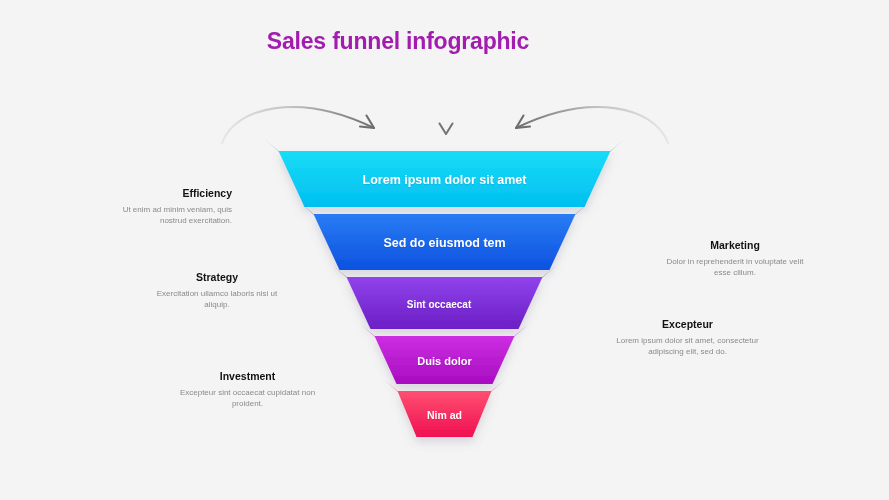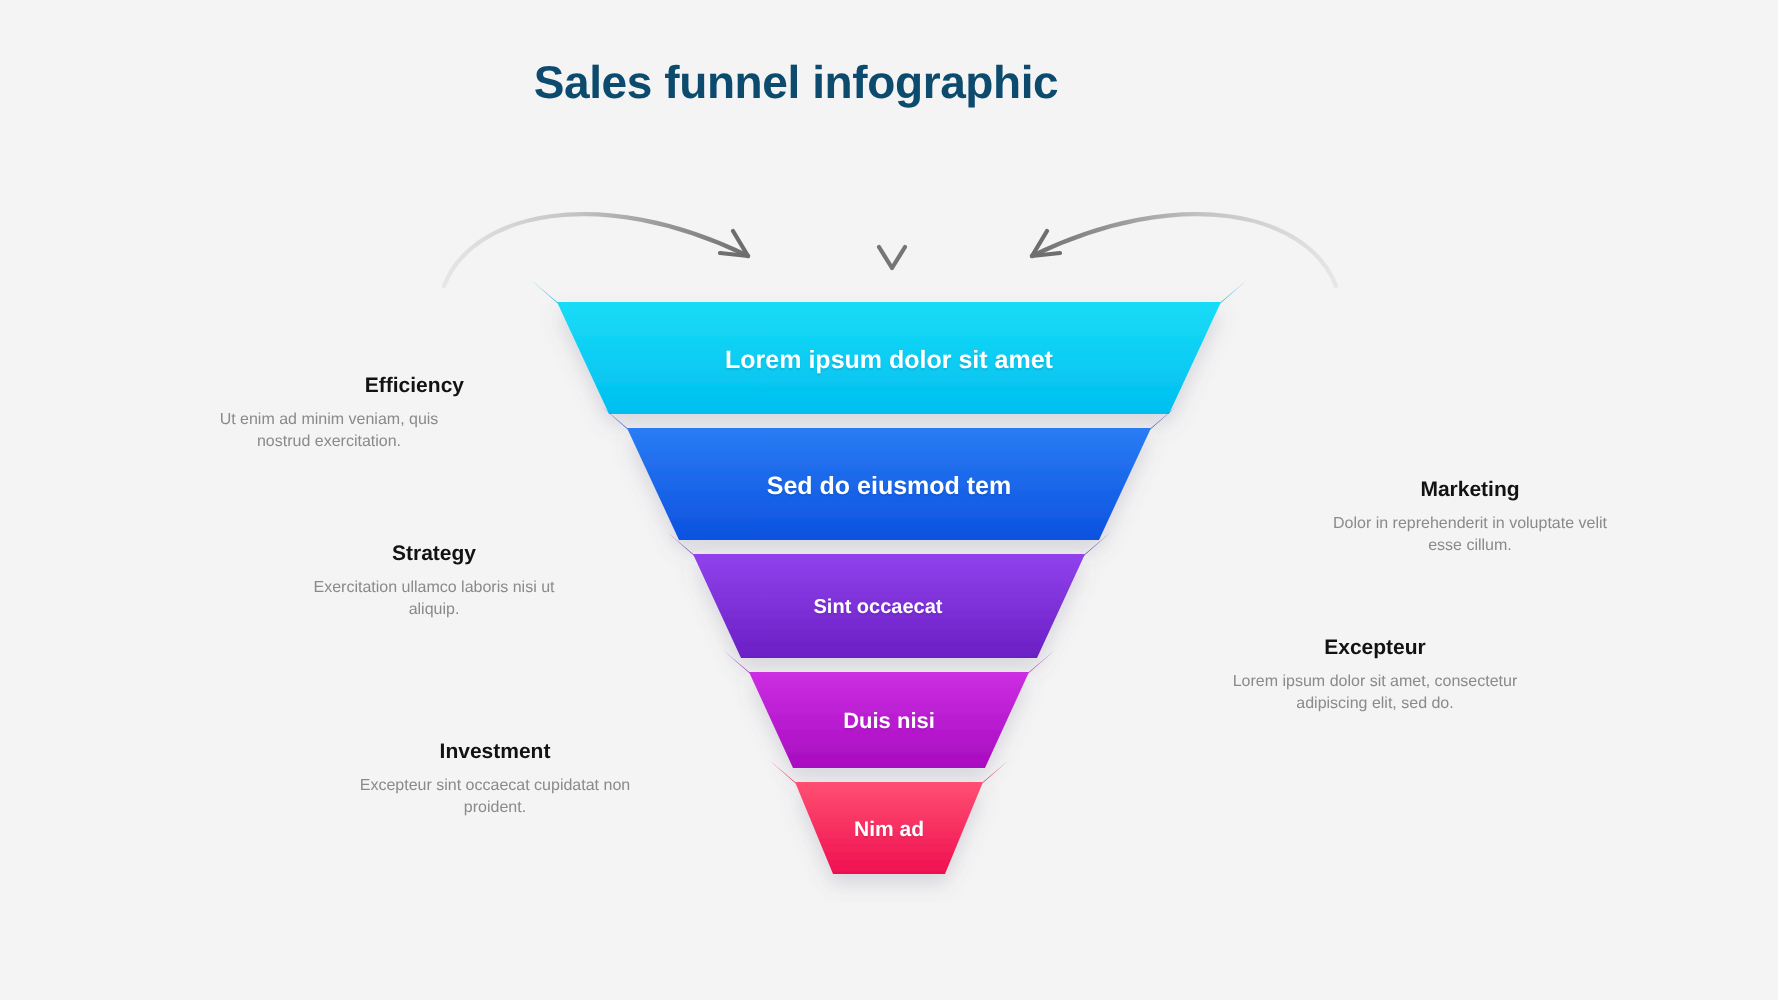--- a/index.html
+++ b/index.html
@@ -22,21 +22,21 @@
 
   
   .title {
     position: absolute;
     top: 28px;
     left: 0;
     width: 796px;
     text-align: center;
     font-size: 23px;
     font-weight: bold;
-    color: #0c4a6e;
+    color: #a21caf;
     letter-spacing: -0.2px;
   }
 
   
   .arrows {
     position: absolute;
     top: 0;
     left: 0;
     width: 889px;
     height: 500px;
@@ -72,21 +72,20 @@
     font-size: 10.5px;
     font-weight: bold;
     color: #121212;
     line-height: 1.2;
     margin-bottom: 4px;
   }
   .side-label .lbl-desc {
     font-size: 8px;
     color: #8a8a8a;
     line-height: 1.45;
-    text-align: center;
   }
   .align-right  { text-align: right; }
   .align-center { text-align: center; }
 </style>
 </head>
 <body>
 
 <div id="stage">
 
   <div class="title">Sales funnel infographic</div>
@@ -181,21 +180,21 @@
           <path d="M491.5,391 L504.5,380 L484.35,397.6 Z" fill="#d00b45"></path>
           <path d="M397.5,391 L491.5,391 L472.5,437 L416.5,437 Z" fill="url(#gBand4)" filter="url(#bandShadow)"></path>
         </g>
       </g>
   </svg>
 
   <div id="caption-layer">
       <div class="band-caption" style="left: 444.5px; top: 180px; font-size: 12.5px; text-align: center;">Lorem ipsum dolor sit amet</div>
       <div class="band-caption" style="left: 444.5px; top: 243px; font-size: 12.5px;">Sed do eiusmod tem</div>
       <div class="band-caption" style="left: 439px; top: 304px; font-size: 10px;">Sint occaecat</div>
-      <div class="band-caption" style="left: 444.5px; top: 361px; font-size: 11px;">Duis nisi</div>
+      <div class="band-caption" style="left: 444.5px; top: 361px; font-size: 11px;">Duis dolor</div>
       <div class="band-caption" style="left: 444.5px; top: 415px; font-size: 10.5px;">Nim ad</div>
     </div>
 
   <div id="label-layer">
       <div class="side-label align-right" style="left: 97px; top: 187px; width: 135px;">
         <div class="lbl-title">Efficiency</div>
         <div class="lbl-desc">Ut enim ad minim veniam, quis nostrud exercitation.</div>
       </div>
       <div class="side-label align-center" style="left: 665px; top: 211px; width: 140px; margin-top: 28px;">
         <div class="lbl-title">Marketing</div>

